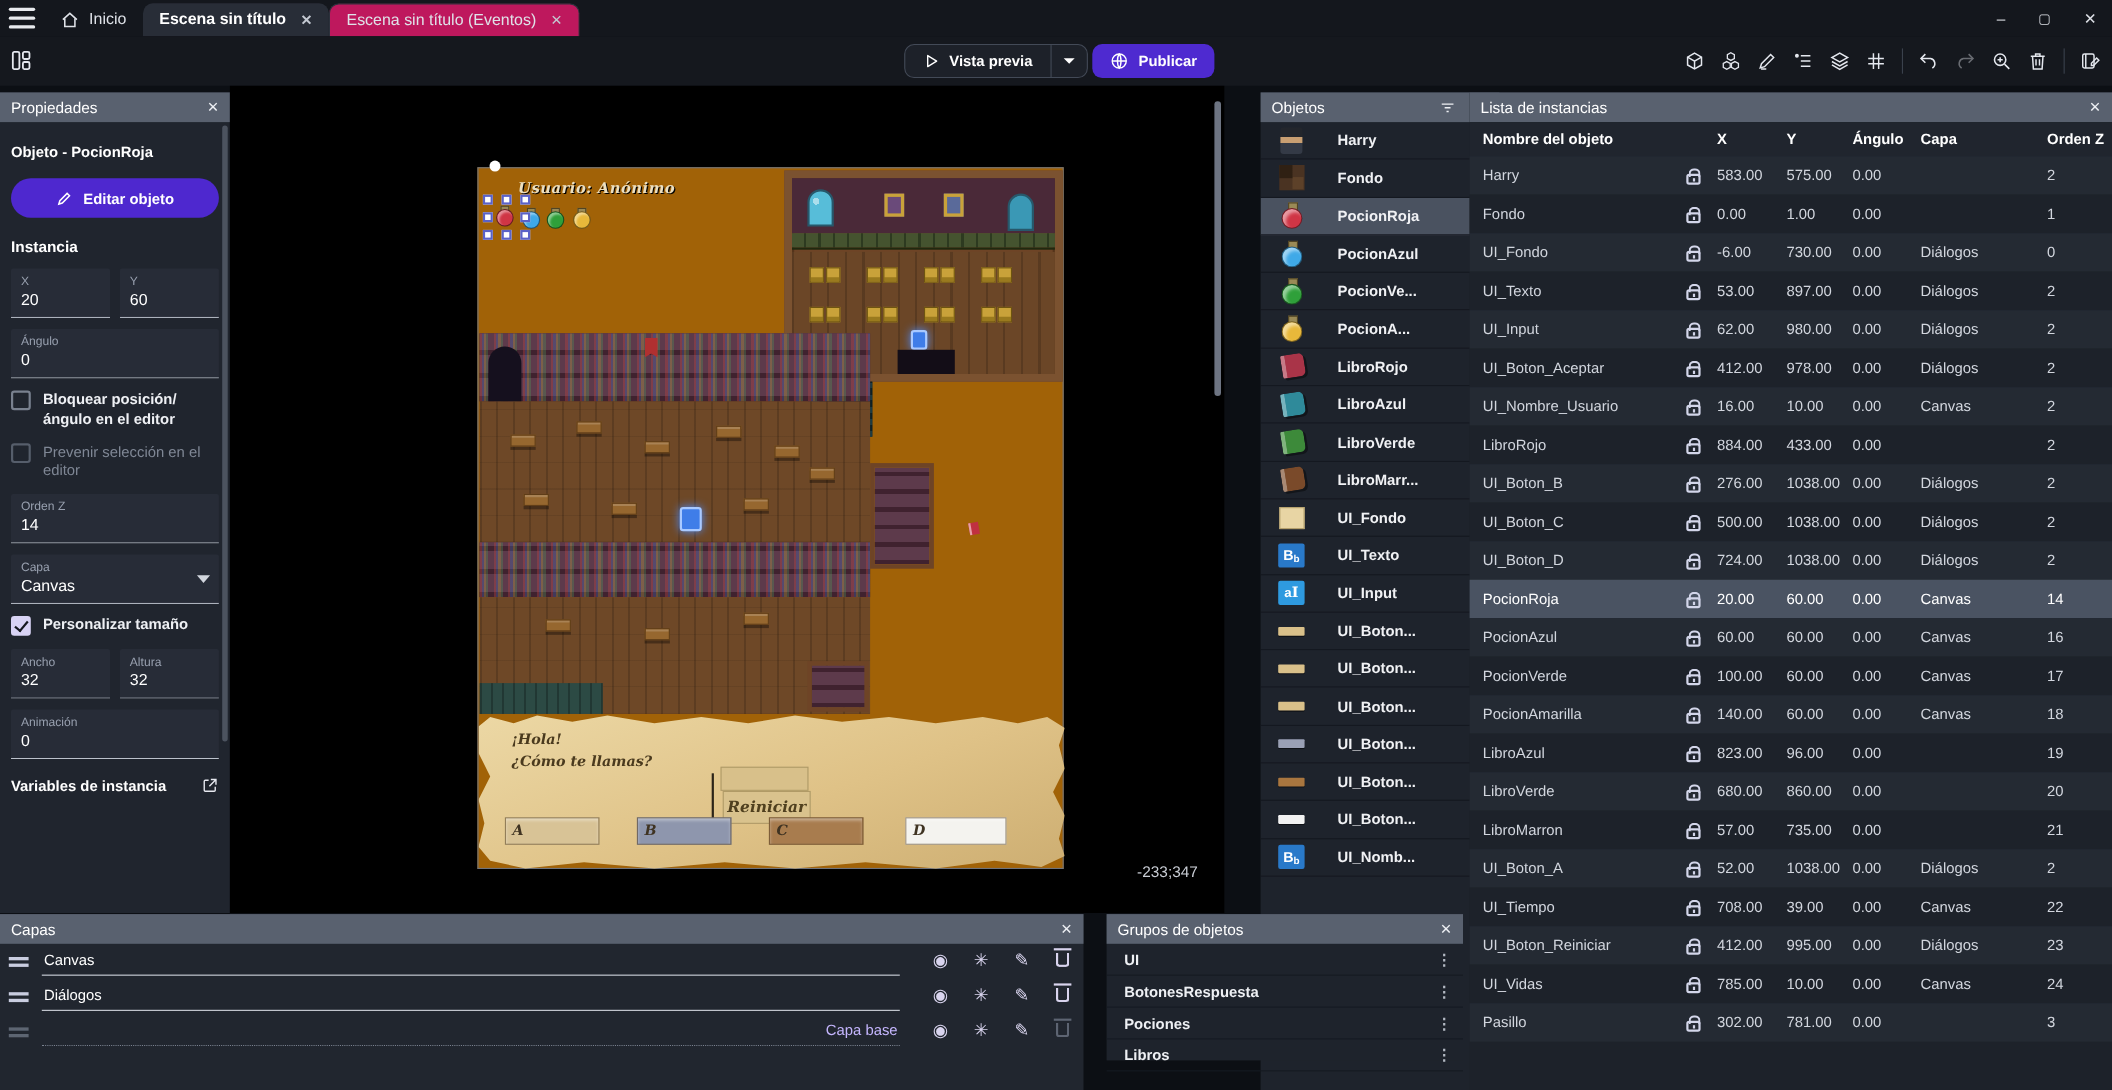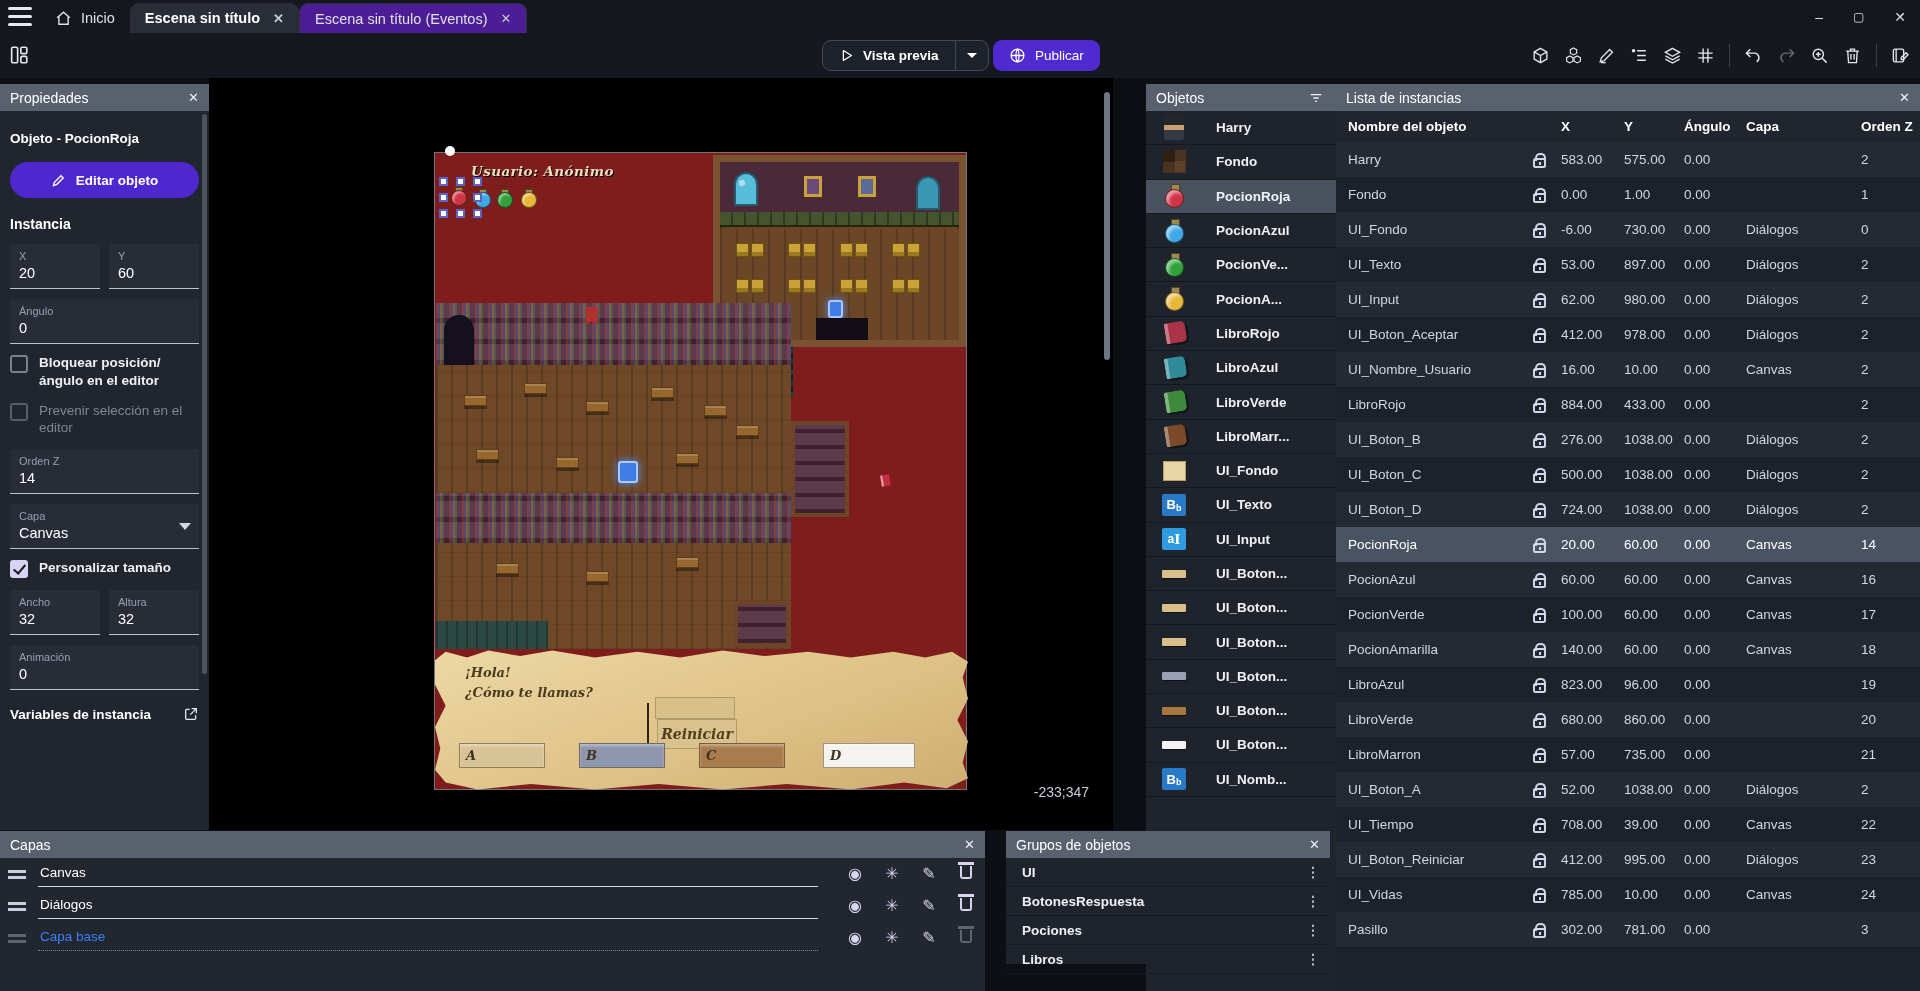--- a/index.html
+++ b/index.html
@@ -11,36 +11,36 @@
   .titlebar { position:absolute; left:0; top:0; width:1920px; height:33px; background:#14171d;
     display:flex; align-items:flex-end; }
   .hamburger { position:absolute; left:8px; top:7px; width:24px; height:19px; display:flex;
     flex-direction:column; justify-content:space-between; cursor:pointer; }
   .hamburger span { display:block; height:3px; border-radius:2px; background:#e8eaee; }
   .tabs { display:flex; margin-left:40px; height:30px; }
   .tab { display:flex; align-items:center; gap:9px; padding:0 15px; height:30px;
     border-radius:9px 9px 0 0; font-size:14.5px; color:#dfe2e8; white-space:nowrap; }
   .tab svg { flex:none; }
   .tab.active { background:#282d37; color:#fff; font-weight:bold; }
-  .tab.inactive { background:#4c1d95; border:1px solid #2c323c; border-bottom:none; }
+  .tab.inactive { background:#be185d; border:1px solid #2c323c; border-bottom:none; }
   .tab .tab-close { font-size:13px; color:#c4c9d2; margin-left:4px; }
   .win-controls { position:absolute; right:14px; top:0; height:33px; display:flex; align-items:center; gap:30px;
     color:#dcdfe5; font-size:14px; }
   .win-controls span { cursor:pointer; line-height:1; }
 
   
   .toolbar { position:absolute; left:0; top:33px; width:1920px; height:45px; background:#15181e; }
   .panels-toggle { position:absolute; left:8px; top:11px; color:#e4e7ee; }
   .btn-preview { position:absolute; left:822px; top:7px; height:31px; display:flex; align-items:stretch;
     border:1px solid #434a57; border-radius:9px; background:#1d2129; color:#fff; overflow:hidden; }
   .btn-preview .main { display:flex; align-items:center; gap:9px; padding:0 16px; font-weight:bold; font-size:13.5px; cursor:pointer; }
   .btn-preview .split { width:1px; background:#434a57; }
   .btn-preview .arrow { width:32px; display:flex; align-items:center; justify-content:center; cursor:pointer; }
   .btn-publish { position:absolute; left:993px; top:7px; height:31px; padding:0 16px; display:flex; align-items:center; gap:9px;
-    background:#4e2ad0; border-radius:9px; color:#fff; font-weight:normal; font-size:13.5px; cursor:pointer; }
+    background:#4e2ad0; border-radius:9px; color:#fff; font-weight:bold; font-size:13.5px; cursor:pointer; }
   .tool-icons { position:absolute; right:10px; top:9px; height:27px; display:flex; align-items:center; gap:14px; color:#e4e7ee; }
   .tool-icons .ticon { cursor:pointer; display:flex; }
   .tool-icons .divider { width:1px; height:23px; background:#3a414c; }
   .ticon.dim { opacity:.4; }
 
   
   .panel { position:absolute; background:#1e232c; }
   .panel-header { height:27px; background:#59616f; display:flex; align-items:center; padding:0 10px;
     font-size:14px; color:#fff; }
   .panel-header .ph-title { }
@@ -71,21 +71,21 @@
     border:solid #15181e; border-width:0 2.5px 2.5px 0; transform:rotate(40deg); }
   .checkrow.dim { color:#7f8795; font-weight:normal; }
   .checkrow.dim .checkbox { border-color:#565e6b; }
   .vars-row { display:flex; justify-content:space-between; align-items:center; margin-top:16px;
     font-size:13.5px; font-weight:bold; color:#fff; }
   .vars-row .ext { color:#e7e9f0; cursor:pointer; display:flex; }
   .vscroll { position:absolute; background:#4c535f; border-radius:3px; }
 
   
   #canvas-area { position:absolute; left:209px; top:78px; width:904px; height:752px; background:#000; overflow:hidden; }
-  #scene { position:absolute; left:225px; top:74px; width:533px; height:638px; border:1px solid #70747c; background:#7f1d1d; }
+  #scene { position:absolute; left:225px; top:74px; width:533px; height:638px; border:1px solid #70747c; background:#a16207; }
   .origin-dot { position:absolute; left:10px; top:-7px; width:10px; height:10px; border-radius:50%; background:#fff; }
   .hud { position:absolute; font-family:"DejaVu Serif", serif; font-style:italic; font-weight:bold;
     color:#ecdfc0; font-size:13.5px; text-shadow:1px 1px 0 #000; letter-spacing:.4px; }
   .gpotion { position:absolute; width:15px; height:19px; }
   .gpotion::before { content:""; position:absolute; left:4px; top:0; width:6px; height:7px; background:#9a8a56; border:1px solid #514423; }
   .gpotion::after { content:""; position:absolute; left:0; bottom:0; width:14px; height:14px; border-radius:50%;
     background:var(--c); border:1px solid rgba(0,0,0,.5); box-shadow:inset 2px 2px 2px rgba(255,255,255,.45); }
   .handle-sq { position:absolute; width:9px; height:9px; background:#fff; border:2px solid #5a62c8; }
 
   .room-upper { position:absolute; left:278px; top:2px; width:253px; height:192px; background:#6e4426;
@@ -189,21 +189,21 @@
   .group-row { height:29px; display:flex; align-items:center; padding:0 12px 0 16px; border-bottom:1px solid #151a22;
     font-size:13.5px; font-weight:bold; color:#eef0f4; cursor:pointer; }
   .group-row .obj-menu { margin-left:auto; }
 
   
   #capas { left:0; top:831px; width:985px; height:160px; background:#21262f; }
   .layer-row { height:32px; display:flex; align-items:center; padding:0 10px 0 8px; gap:12px; }
   .drag-handle { width:18px; height:9px; border-top:3px solid #c9cde0; border-bottom:3px solid #c9cde0; flex:none; cursor:grab; }
   .layer-row.dim .drag-handle { border-color:#5d6572; }
   .layer-name { flex:1; font-size:13.5px; color:#fff; border-bottom:1px solid #d2d6de; padding:3px 2px 6px; margin-right:16px; }
-  .layer-row.dim .layer-name { color:#3b82f6; border-bottom:1px dotted #7b8290; }
+  .layer-row.dim .layer-name { color:#c4b5fd; border-bottom:1px dotted #7b8290;text-align:right; }
   .layer-icons { display:flex; gap:19px; align-items:center; color:#d9d4ee; font-size:16px; }
   .layer-icons .licon { width:18px; text-align:center; cursor:pointer; line-height:1; }
   .licon.dimmed { color:#5d6472; }
   .mini-trash { display:inline-block; width:12px; height:13px; border:2px solid currentColor; border-top:none;
     border-radius:0 0 3px 3px; position:relative; }
   .mini-trash::before { content:""; position:absolute; left:-4px; top:-4px; width:16px; height:2.5px; background:currentColor; }
   .color-swatch { width:38px; height:18px; background:#000; border:3px solid #fff; cursor:pointer; }
 
   
   #lista { left:1336px; top:84px; width:584px; height:907px; background:#1d222a; }

